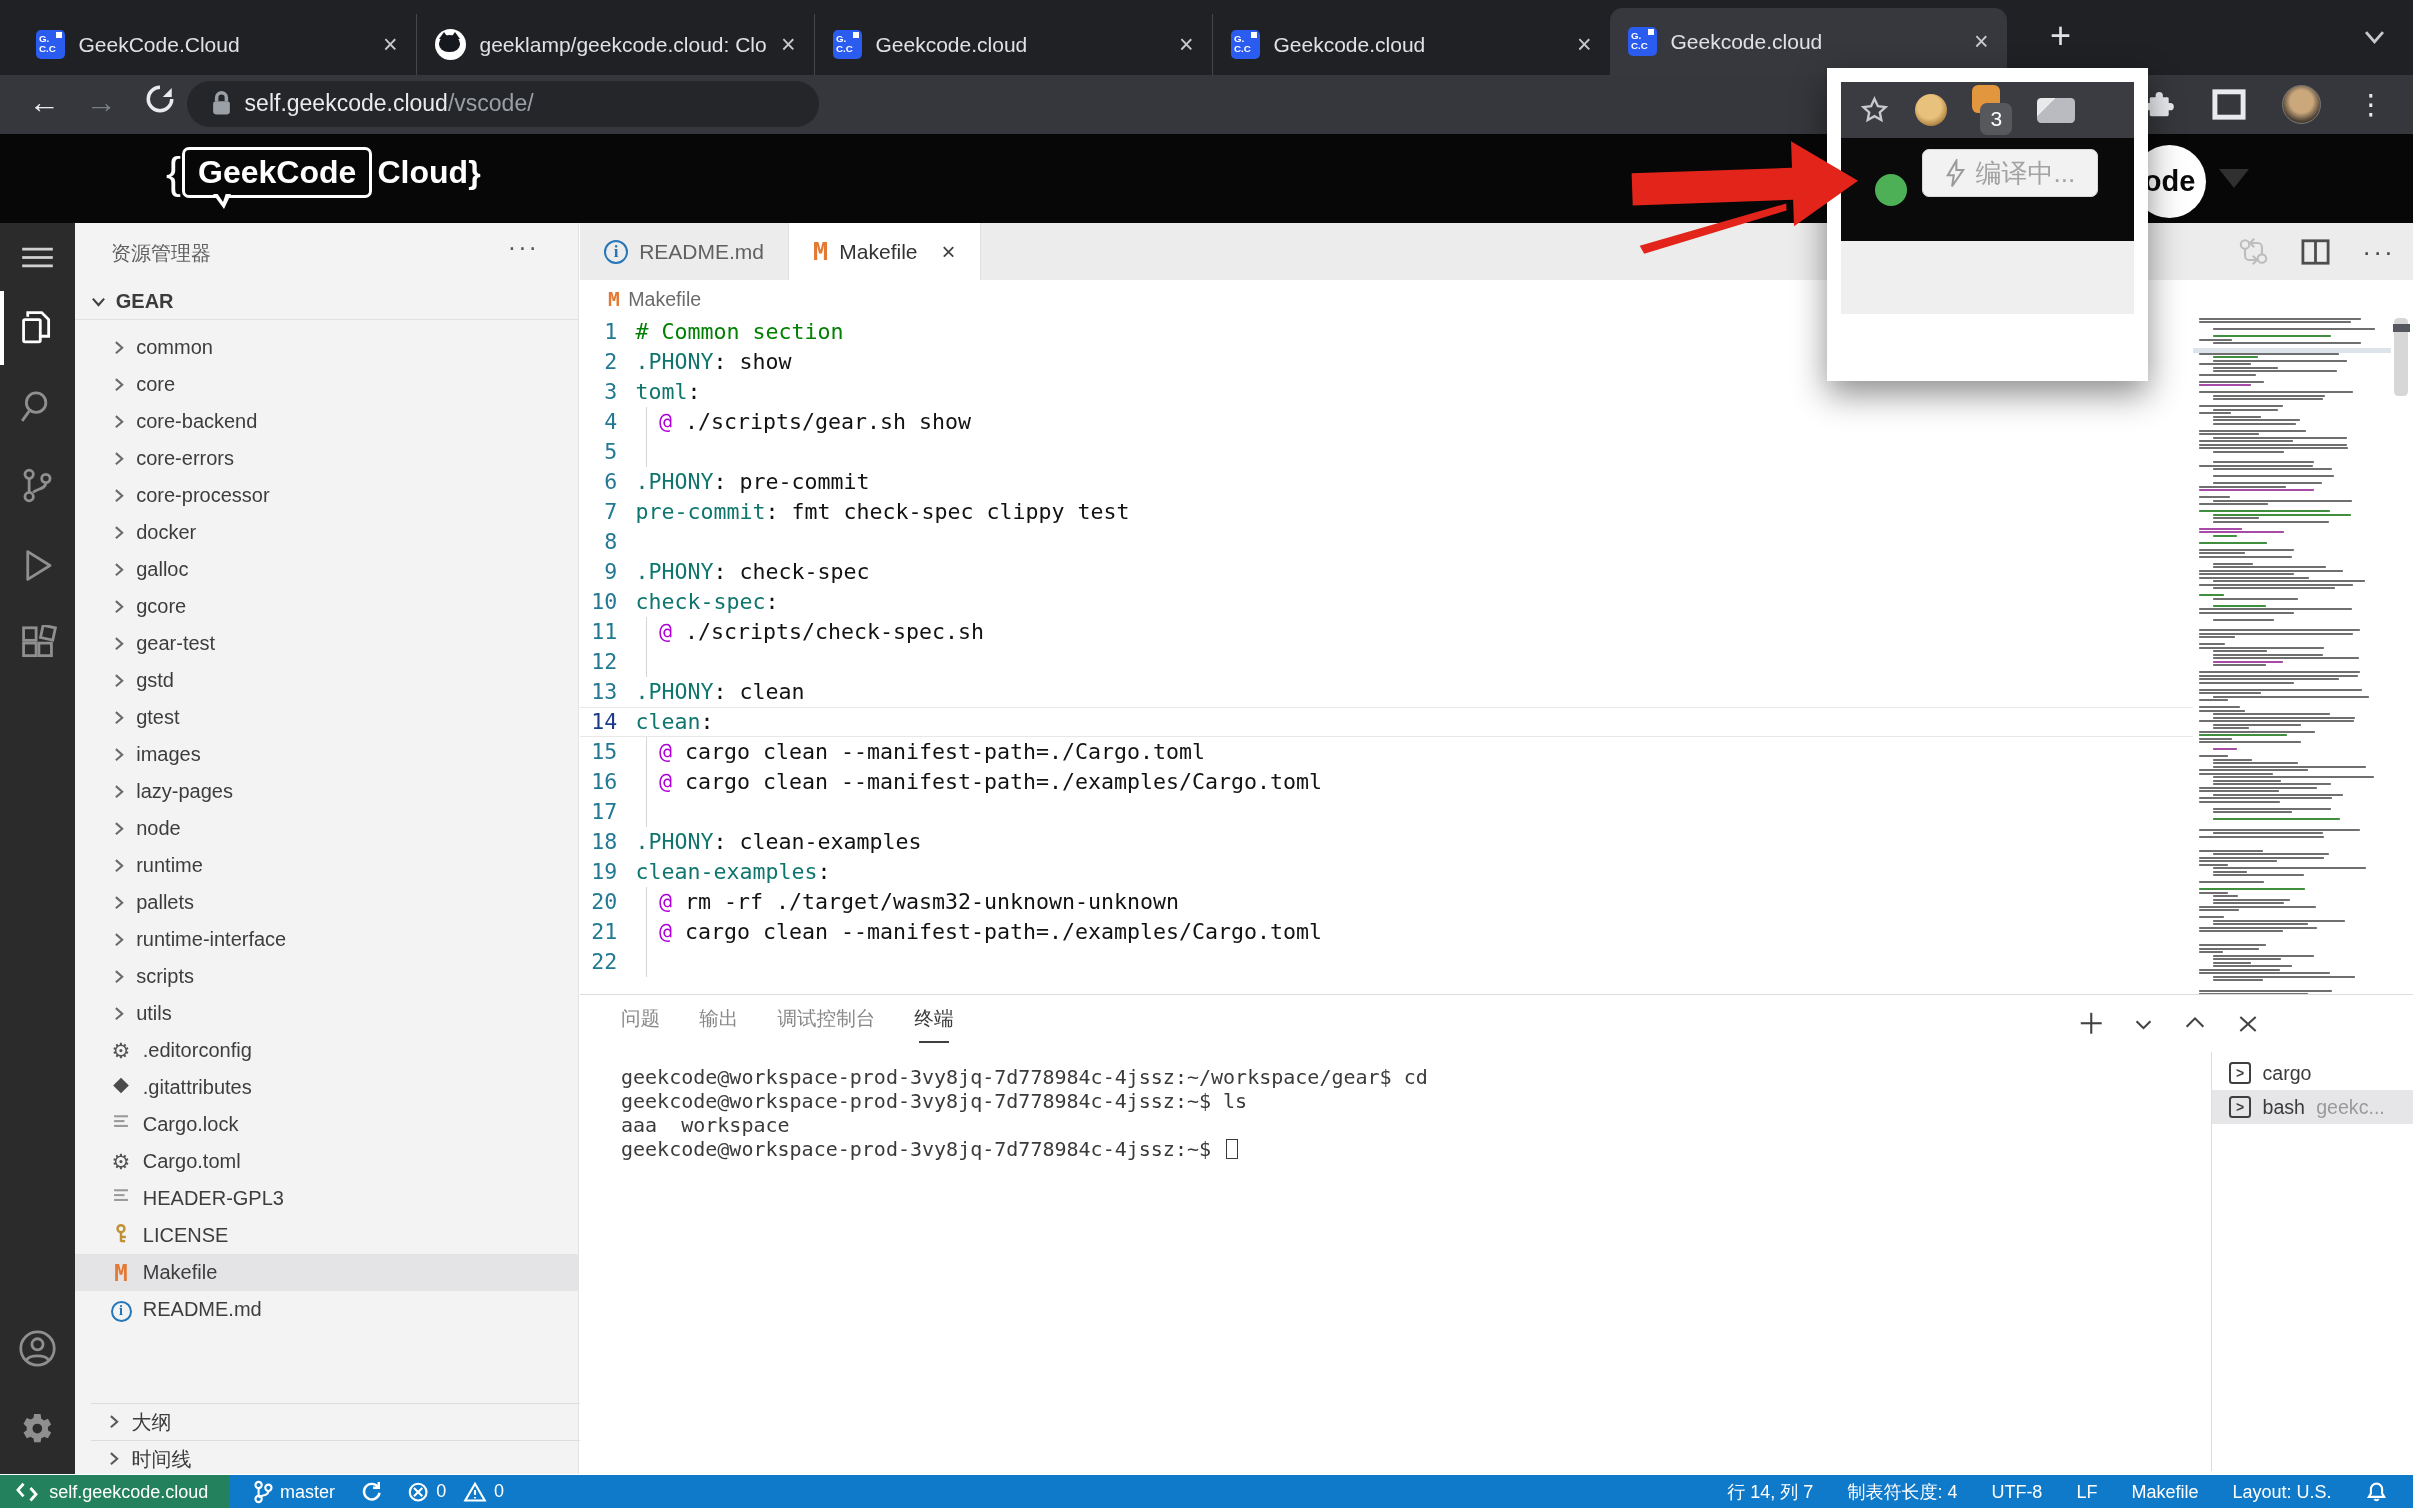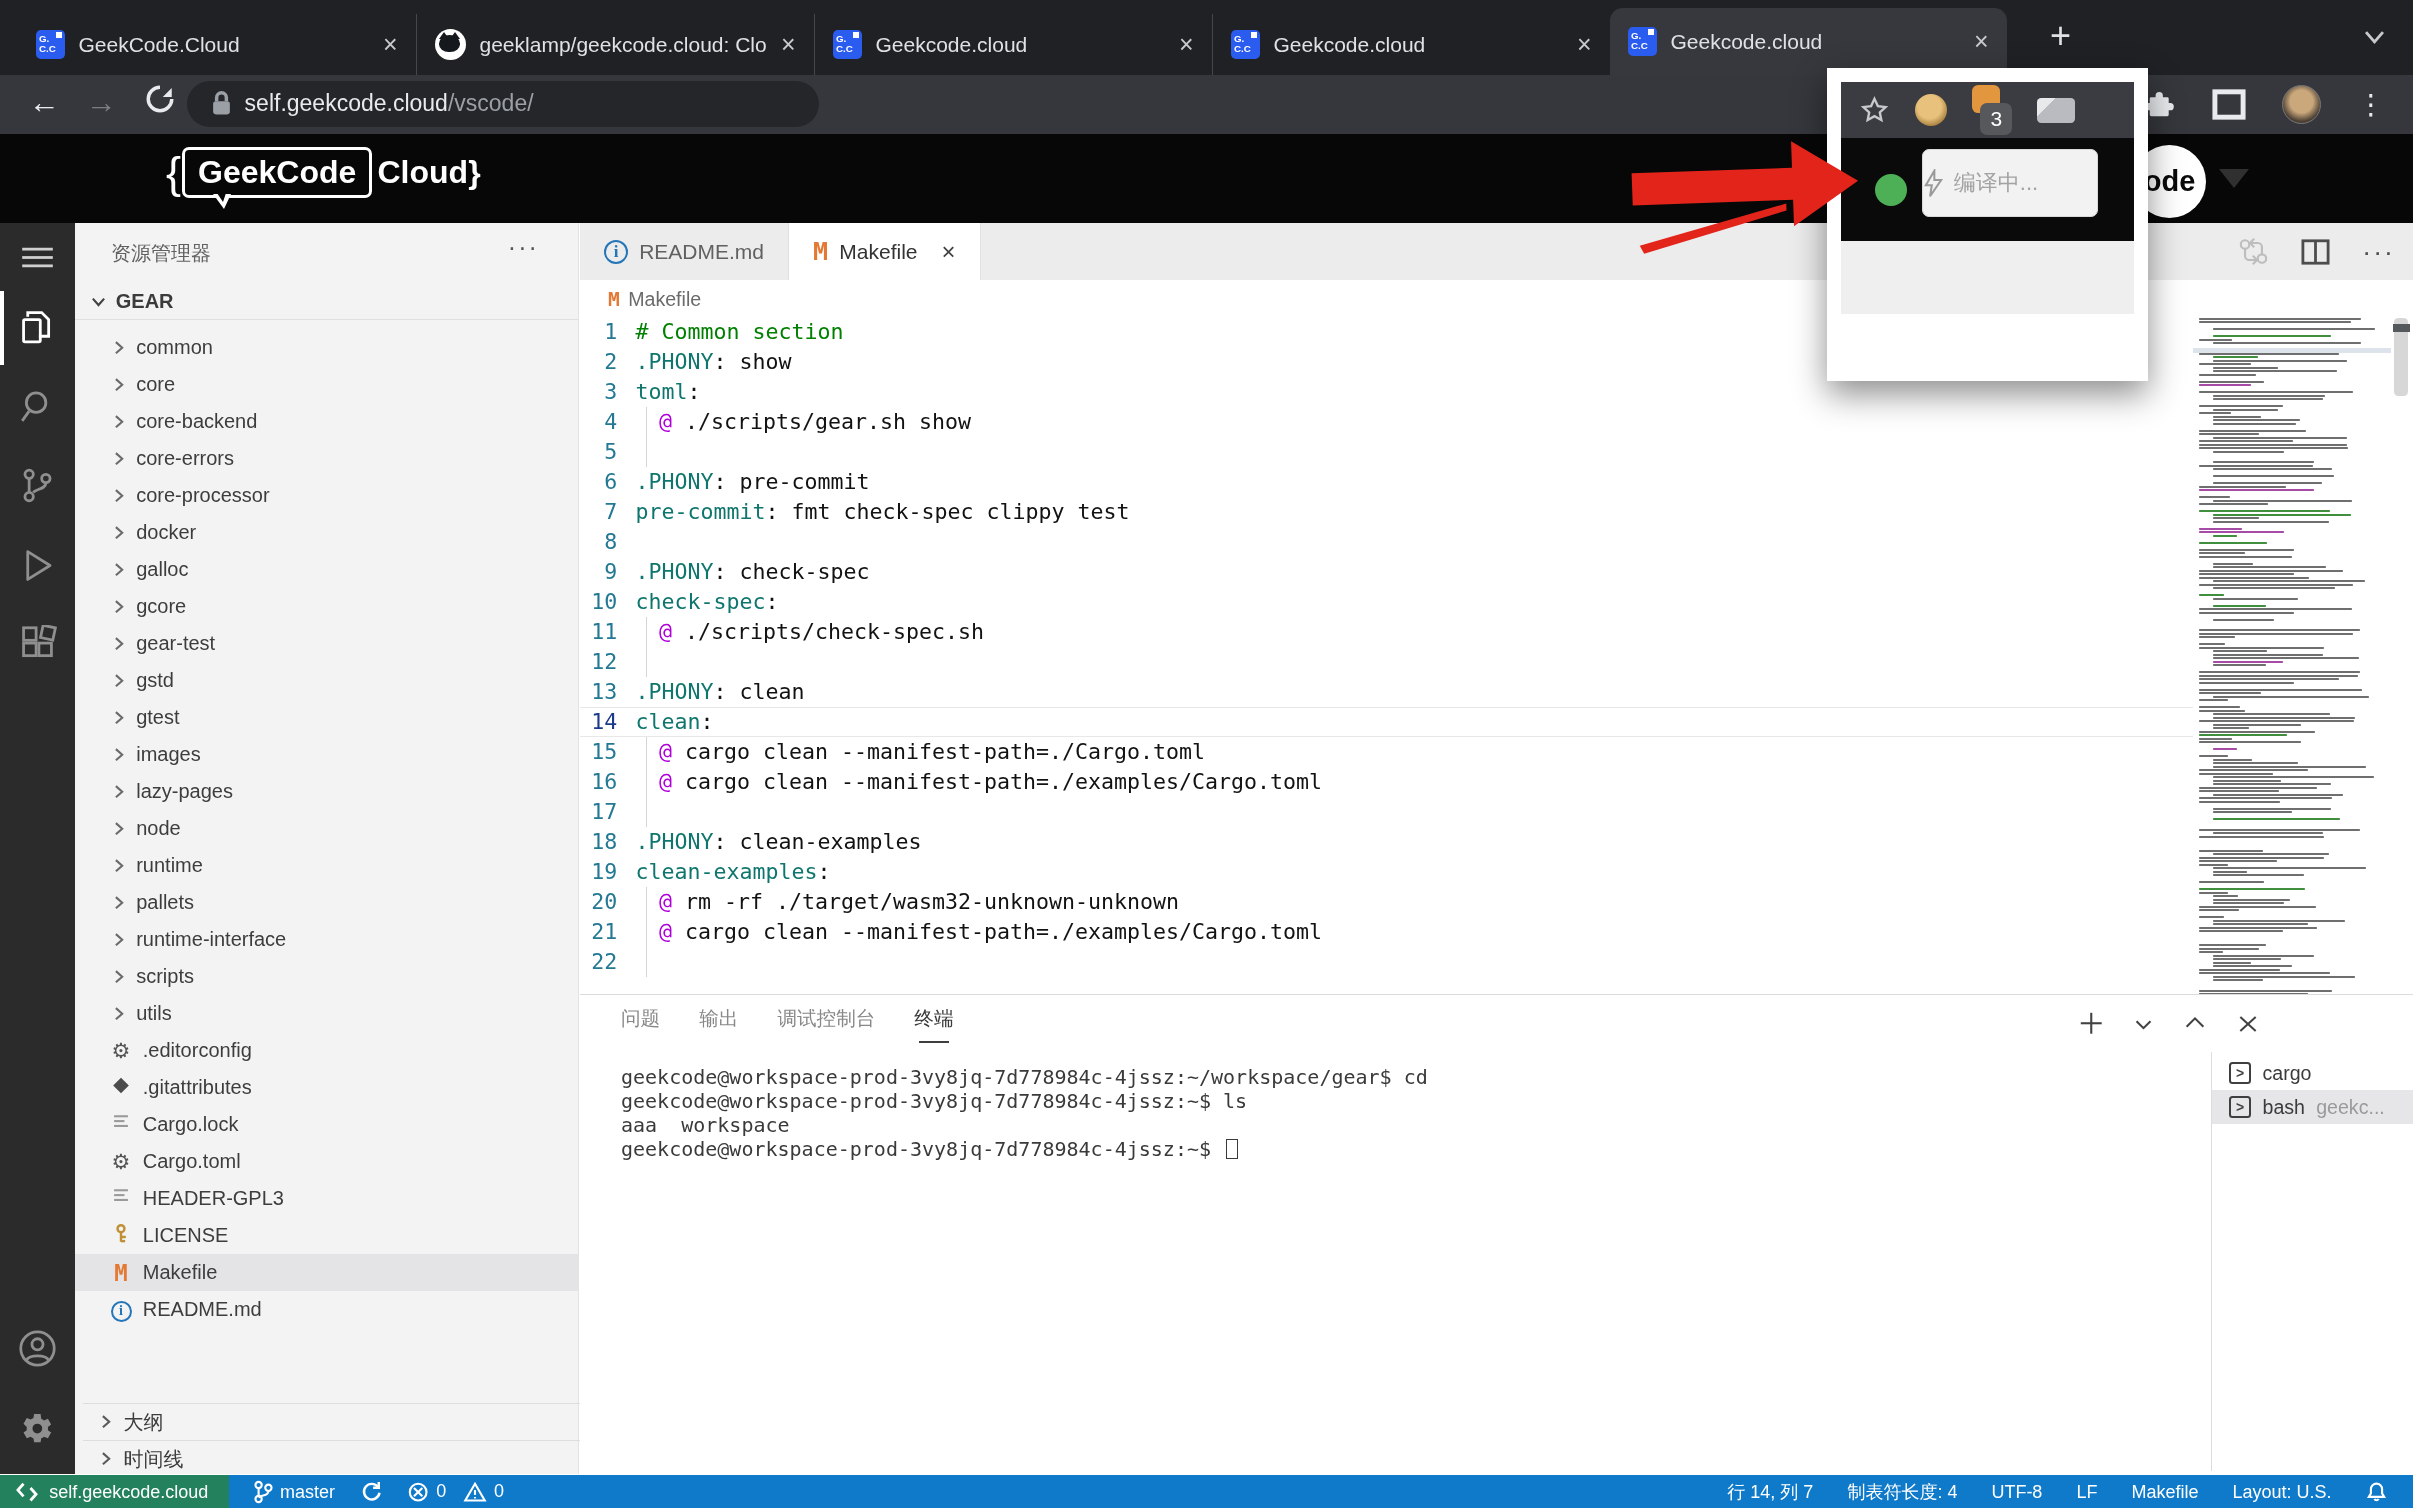--- a/index.html
+++ b/index.html
@@ -63,22 +63,22 @@
   
   .popup{position:absolute;left:1827px;top:68px;width:321px;height:313px;background:#fff;z-index:50;
     box-shadow:0 12.6px 32px rgba(0,0,0,.45);padding:14px;}
   .pp-strip1{height:56px;background:#3b3c41;display:flex;align-items:center;gap:25px;padding-left:18px;position:relative;}
   .pp-orange{width:28px;height:28px;background:#e2973f;border-radius:6.3px;}
   .pp-badge{width:32px;height:32px;background:#56585c;border-radius:7px;color:#fff;font-size:21px;
     display:flex;align-items:center;justify-content:center;margin-left:-19.6px;margin-top:18px;}
   .pp-flag{width:38px;height:25px;border-radius:4.2px;background:linear-gradient(135deg,#e8e9eb 0 30%,#b9bbc0 30%);}
   .pp-strip2{height:103px;background:#0a0a0a;position:relative;}
   .pp-dot{position:absolute;left:34px;top:36px;width:32px;height:32px;border-radius:50%;}
-  .pp-btn{position:absolute;left:81px;top:11.2px;width:176px;height:68px;background:#f2f2f2;border:1.4px solid #d9d9d9;
-    border-radius:7px;display:flex;align-items:center;gap:9.8px;color:#a3a3a3;font-size:22px;}
+  .pp-btn{position:absolute;left:81px;top:11.2px;width:176px;height:48px;background:#f2f2f2;border:1.4px solid #d9d9d9;
+    border-radius:7px;display:flex;align-items:center;justify-content:center;gap:9.8px;color:#a3a3a3;font-size:26px;}
   .pp-strip3{height:73px;background:#efefef;}
   .arrow-svg{position:absolute;left:1592px;top:112px;z-index:60;}
 
   
   .activitybar{position:absolute;left:0;top:223px;width:75px;height:1251px;background:#2b2b2b;}
   .ab-ic{position:absolute;left:18px;width:39px;height:39px;}
   .ab-active-bar{position:absolute;left:0;top:68px;width:3.5px;height:74px;background:#fff;}
 
   
   .sidebar{position:absolute;left:75px;top:223px;width:504px;height:1251px;background:#f3f3f3;border-right:0.7px solid #e3e3e3;}
@@ -520,21 +520,21 @@
         </div>
         <div class="trow sel">
           <span class="fic icon-m" style="margin-right:9.8px;font-size:22.3px;">M</span>
           <span>Makefile</span>
         </div>
         <div class="trow">
           <span class="fic"><span class="icon-info" style="width:21px;height:21px;margin:0;font-size:14px;display:inline-flex;">i</span></span>
           <span>README.md</span>
         </div>
       </div>
-    <div id="treebottom" style="position: absolute; left: 8px; width: 100%; top: 1180px;">
+    <div id="treebottom" style="position: absolute; left: 16px; width: 100%; top: 1180px;">
       <div class="bottomsec">
         <svg width="15.4" height="15.4" viewBox="0 0 22 22">
             <path d="M7 3 L16 11 L7 19" stroke="#5a5a5a" stroke-width="3" fill="none"></path>
           </svg>
         <span>大纲</span>
       </div>
       <div class="bottomsec">
         <svg width="15.4" height="15.4" viewBox="0 0 22 22">
             <path d="M7 3 L16 11 L7 19" stroke="#5a5a5a" stroke-width="3" fill="none"></path>
           </svg>

